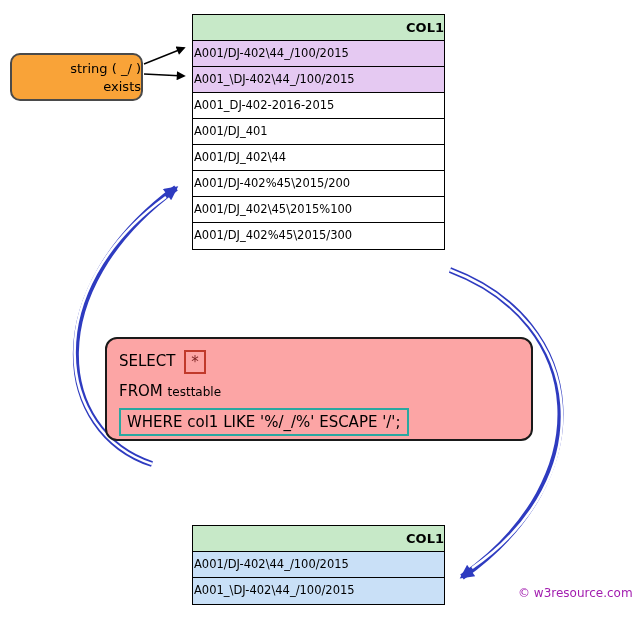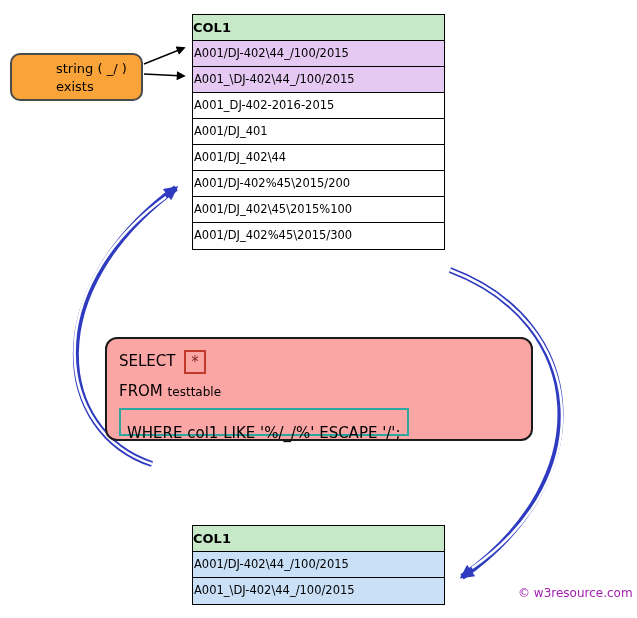--- a/index.html
+++ b/index.html
@@ -4,53 +4,53 @@
 <style>
   * { margin:0; padding:0; box-sizing:border-box; }
   html,body { background:#fff; }
   body { font-family:"DejaVu Sans","Liberation Sans",sans-serif; color:#000; }
   .canvas { position:relative; width:637px; height:618px; background:#fff; overflow:hidden; }
 
   svg.overlay { position:absolute; left:0; top:0; width:637px; height:618px; pointer-events:none; }
 
   .dtable { position:absolute; border:1px solid #000; background:#fff; }
   .dtable .hdr {
-    height:26px; line-height:26px; text-align:left; font-weight:bold;
+    height:26px; line-height:26px; text-align:right; font-weight:bold;
     font-size:13px; background:#c7e9c8; border-bottom:1px solid #000;
   }
   .dtable .row {
     height:26px; line-height:25px; font-size:11.5px; padding-left:1px;
     border-bottom:1px solid #000; background:#fff; white-space:nowrap; overflow:hidden;
   }
   .dtable .row:last-child { border-bottom:none; }
   .row.purple { background:#e5c9f2; }
   .row.blue   { background:#c9e0f7; }
 
   #top-table    { left:192px; top:14px;  width:253px; }
   #result-table { left:192px; top:525px; width:253px; }
 
   .callout {
     position:absolute; left:10px; top:53px; width:133px; height:48px;
     background:#f9a338; border:2px solid #4a4a4a; border-radius:10px;
-    text-align:left; font-size:13px; padding-top:5px; line-height:18px;padding-left:44px;
+    text-align:right; font-size:13px; padding-top:5px; line-height:18px;padding-left:44px;
   }
 
   .querybox {
     position:absolute; left:105px; top:337px; width:428px; height:104px;
     background:#fca5a5; border:2px solid #1a1a1a; border-radius:12px;
     padding:7px 12px; font-size:15px;
   }
   .qline { height:30px; line-height:30px; white-space:nowrap; }
   .starbox {
     display:inline-block; border:2px solid #c0392b; padding:0 5px; margin-left:4px;
     height:24px; line-height:20px; vertical-align:middle; color:#7a1f1f;
   }
   .tblname { font-size:12px; }
   .whererect {
-    display:inline-block; border:2px solid #2aa8a0; padding:11px 6px;
+    display:inline-block; border:2px solid #2aa8a0; padding:0 6px;
     height:28px; line-height:24px; vertical-align:middle;
   }
 
   .copyright { position:absolute; left:518px; top:586px; font-size:12px; color:#a21caf; }
 </style>
 </head>
 <body>
 
 <div class="canvas">
 

